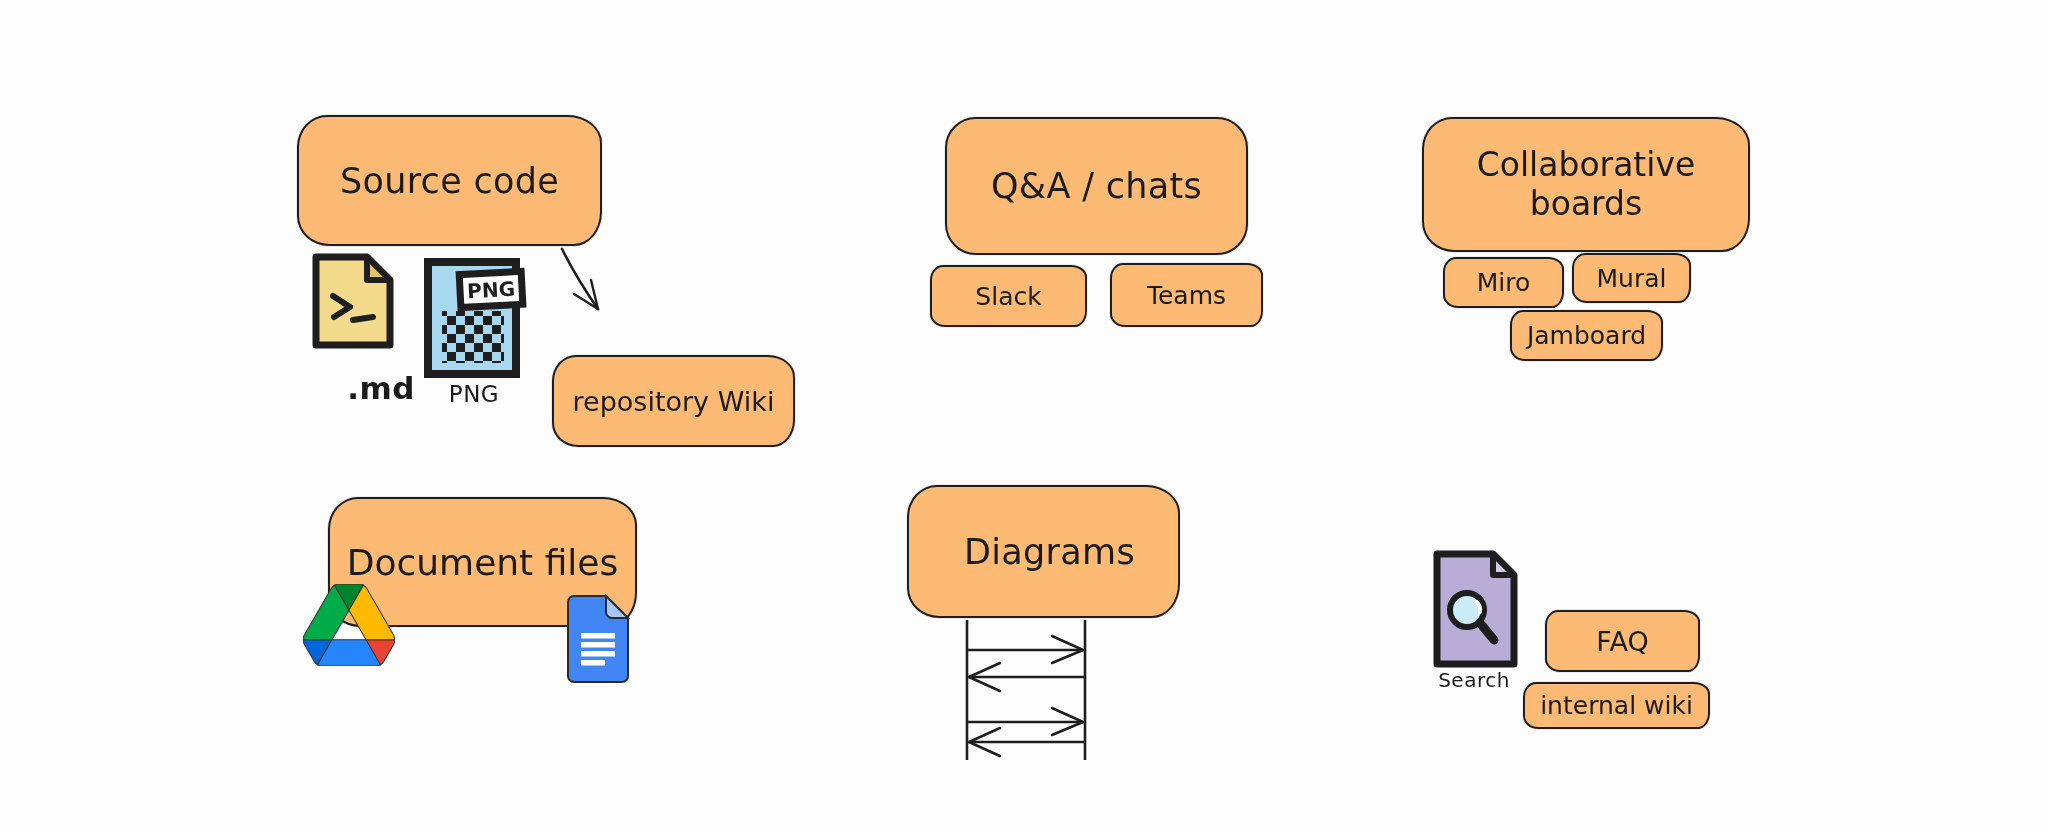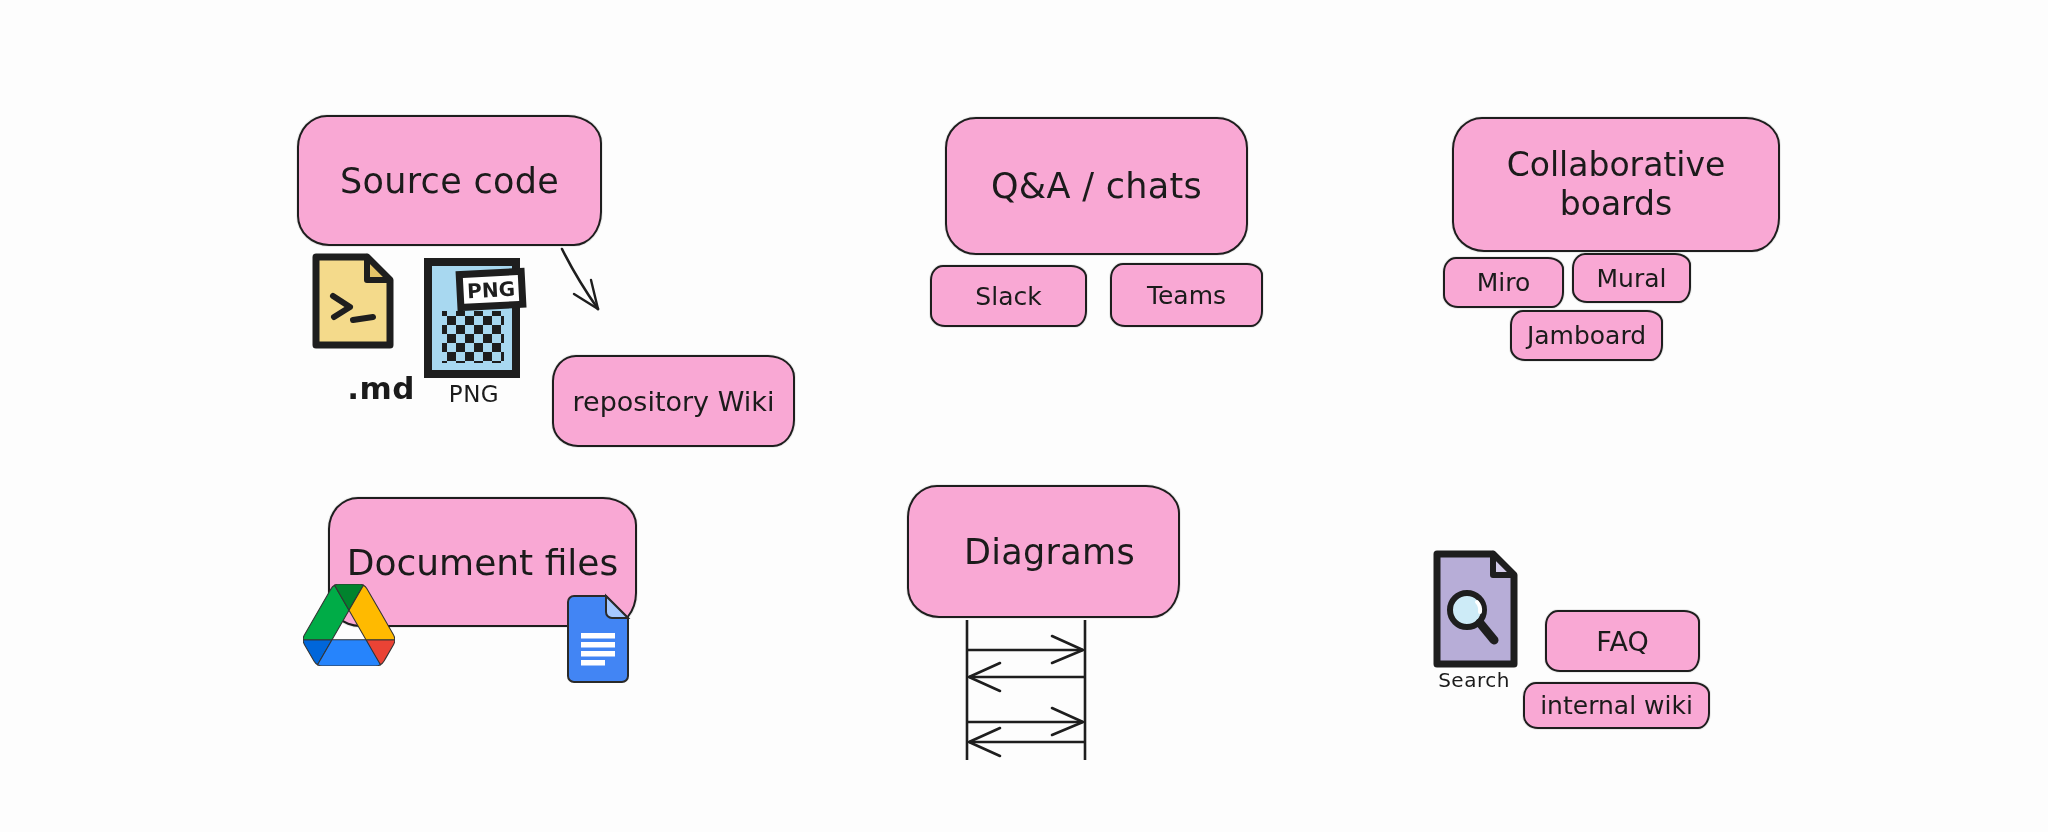--- a/index.html
+++ b/index.html
@@ -7,21 +7,21 @@
     position: relative;
     width: 2048px;
     height: 832px;
     background: #fdfdfd;
     overflow: hidden;
     font-family: "DejaVu Sans", sans-serif;
     color: #1b1b1b;
   }
   .box {
     position: absolute;
-    background: #f9a8d4;
+    background: #fdba74;
     border: 2.5px solid #1e1e1e;
     display: flex;
     align-items: center;
     justify-content: center;
     text-align: center;
     box-sizing: border-box;
     box-shadow: 0 0 0 1px rgba(30,30,30,0.08);
   }
   .box-lg { border-radius: 30px 34px 28px 32px / 32px 28px 34px 30px; }
   .box-md { border-radius: 24px 27px 22px 26px / 26px 22px 27px 24px; }
@@ -32,21 +32,21 @@
   .t-md { font-size: 27px; }
   .t-sm { font-size: 25px; }
   .t-xs { font-size: 24px; }
   .icon { position: absolute; }
   .icon-label {
     position: absolute;
     text-align: center;
     font-weight: bold;
     letter-spacing: 0.5px;
   }
-  .pad { padding: 0 47px; margin-left: 30px; }
+  .pad { padding: 0 47px; }
 </style>
 </head>
 <body>
 
 <div class="canvas">
 
   <div class="box box-lg t-xl" style="left:297px; top:115px; width:305px; height:131px;">
     <span>Source code</span>
   </div>
 

